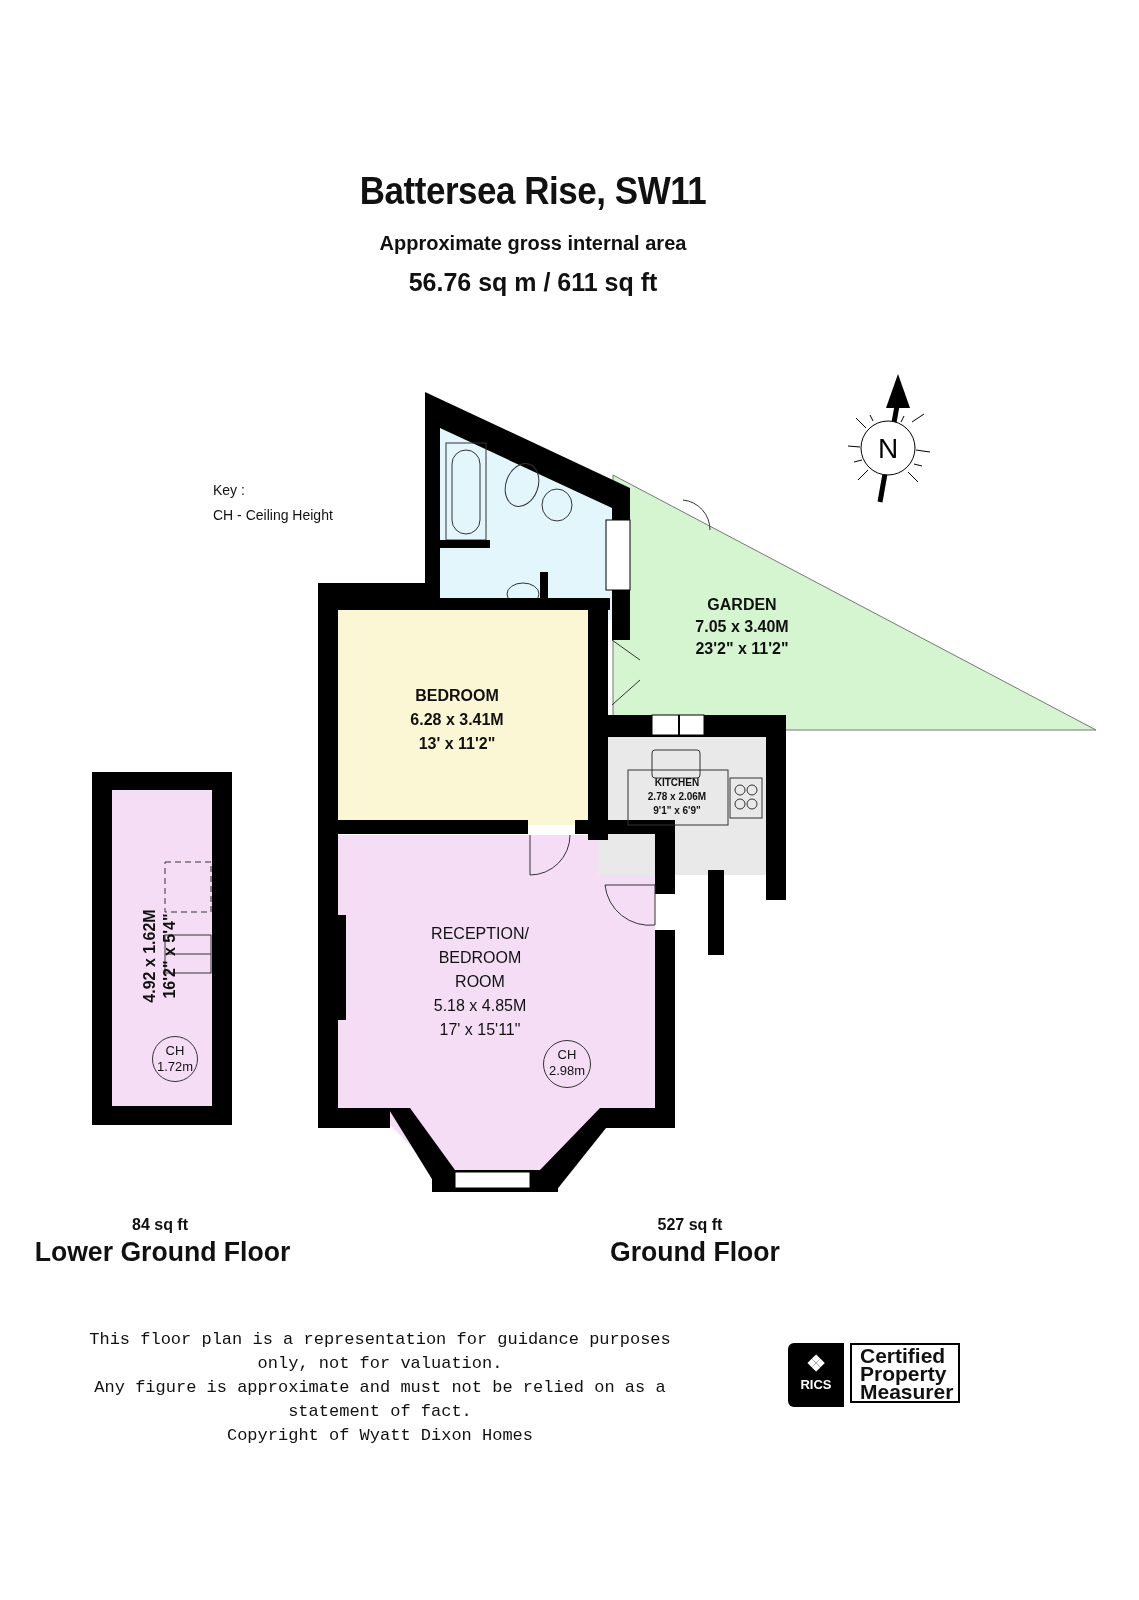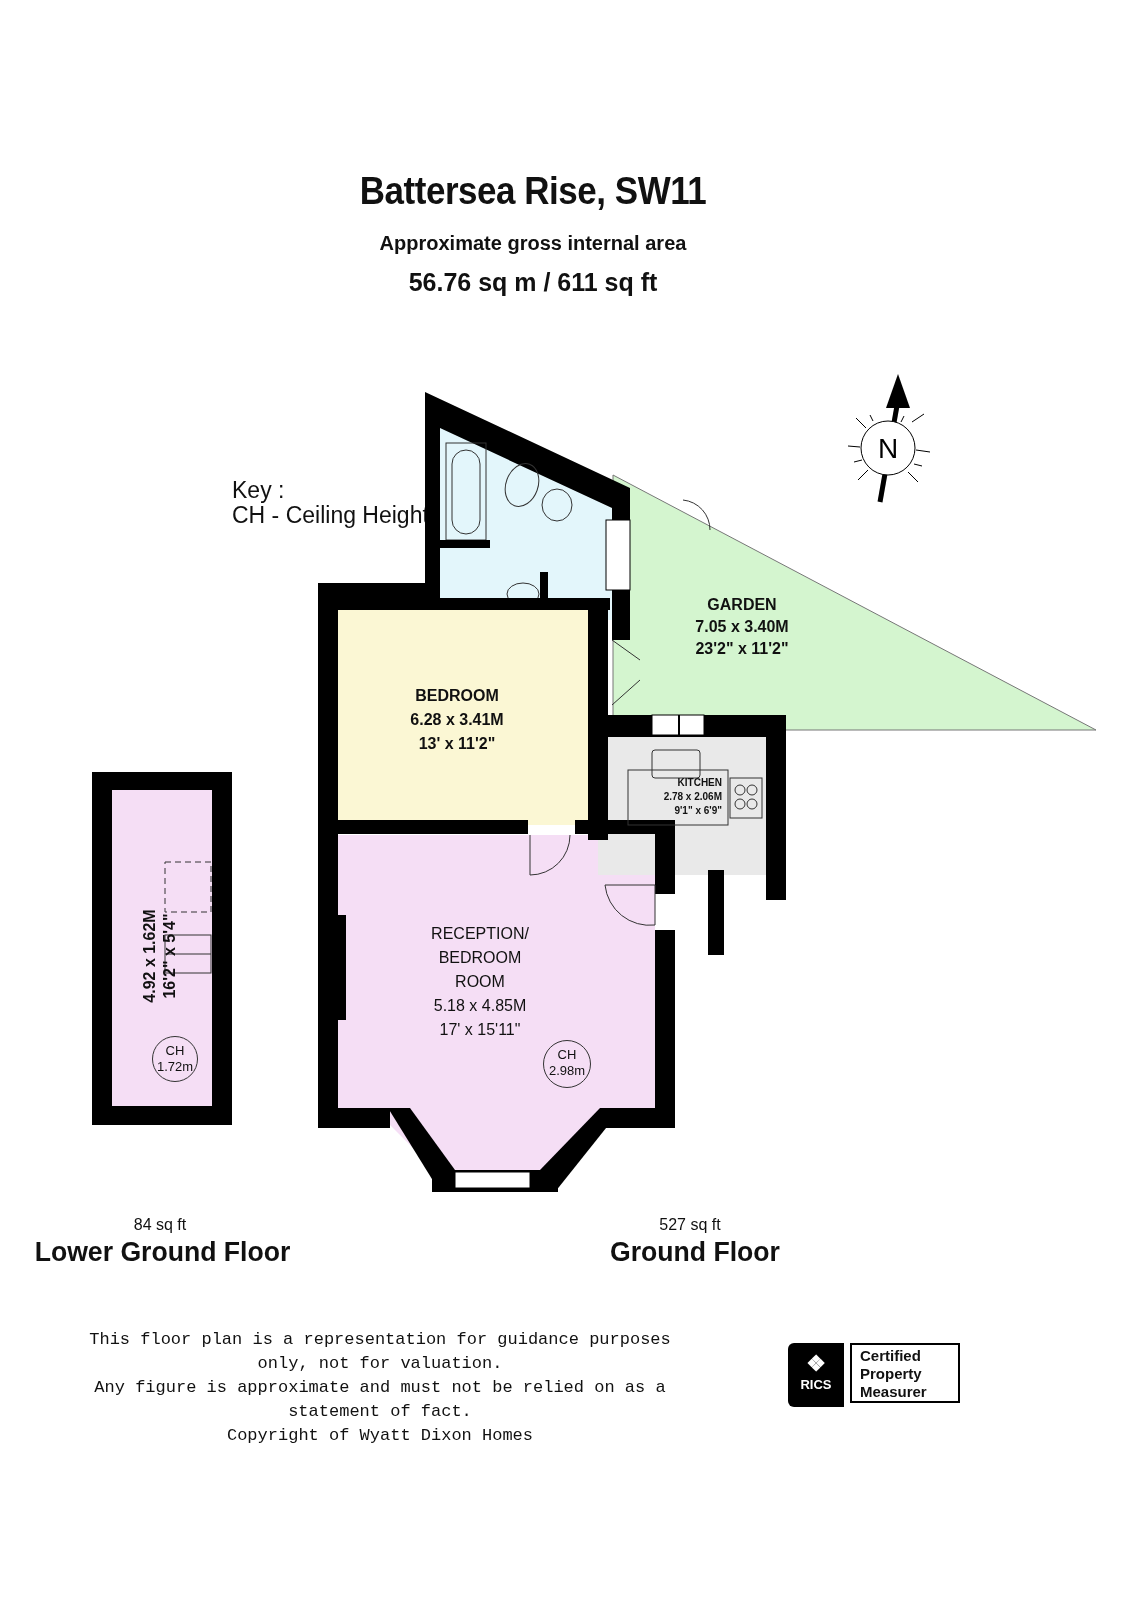--- a/index.html
+++ b/index.html
@@ -2,22 +2,22 @@
 <html><head>
 <meta charset="utf-8">
 <style>
   html, body { margin:0; padding:0; background:#ffffff; }
   body { width:1139px; height:1600px; position:relative; overflow:hidden;
          font-family:"Liberation Sans", sans-serif; color:#111; }
   .abs { position:absolute; }
   .title { left:0; width:1066px; top:170px; text-align:center; font-size:38px; font-weight:bold; letter-spacing:-0.5px; transform:scaleX(0.92); }
   .subtitle { left:0; width:1066px; top:232px; text-align:center; font-size:20px; font-weight:bold; }
   .area { left:0; width:1066px; top:268px; text-align:center; font-size:25px; font-weight:bold; }
-  .key { left:213px; top:478px; font-size:23px; line-height:25px;margin-left:19px; }
-  .floorsq { font-size:16px; font-weight:normal; text-align:center; }
+  .key { left:213px; top:478px; font-size:14px; line-height:25px; }
+  .floorsq { font-size:16px; font-weight:bold; text-align:center; }
   .floorname { font-size:28px; font-weight:bold; text-align:center; transform:scaleX(0.95); }
   .disclaimer { left:60px; width:640px; top:1328px; text-align:center; font-size:17px; line-height:24px;font-family:Liberation Mono, monospace; }
   svg text { font-family:"Liberation Sans", sans-serif; }
   .rics { left:788px; top:1343px; width:186px; height:64px; }
 </style>
 </head>
 <body>
 
 <div class="abs title">Battersea Rise, SW11</div>
 <div class="abs subtitle">Approximate gross internal area</div>
@@ -115,21 +115,21 @@
 <div class="abs" style="left:672px;top:594px;width:140px;text-align:center;font-size:16px;font-weight:bold;line-height:22px">
   <div>GARDEN</div>
   <div>7.05 x 3.40M</div>
   <div>23'2" x 11'2"</div>
 </div>
 <div class="abs" style="left:387px;top:684px;width:140px;text-align:center;font-size:16px;font-weight:bold;line-height:24px">
   <div>BEDROOM</div>
   <div>6.28 x 3.41M</div>
   <div>13' x 11'2"</div>
 </div>
-<div class="abs" style="left:632px;top:776px;width:90px;text-align:right;font-size:10px;font-weight:bold;line-height:14px">
+<div class="abs" style="left:632px;top:776px;width:90px;text-align:center;font-size:10px;font-weight:bold;line-height:14px">
   <div>KITCHEN</div>
   <div>2.78 x 2.06M</div>
   <div>9'1" x 6'9"</div>
 </div>
 <div class="abs" style="left:410px;top:922px;width:140px;text-align:center;font-size:16px;font-weight:normal;line-height:24px">
   <div>RECEPTION/</div>
   <div>BEDROOM</div>
   <div>ROOM</div>
   <div>5.18 x 4.85M</div>
   <div>17' x 15'11"</div>
@@ -156,18 +156,18 @@
   <div>This floor plan is a representation for guidance purposes only, not for valuation.</div>
   <div>Any figure is approximate and must not be relied on as a statement of fact.</div>
   <div>Copyright of Wyatt Dixon Homes</div>
 </div>
 
 <div class="abs rics" style="display:flex">
   <div style="width:56px;height:64px;background:#000;border-radius:6px 0 0 6px;color:#fff;text-align:center;font-size:13px;font-weight:bold;box-sizing:border-box;padding-top:8px">
     <div style="font-size:22px;line-height:26px">❖</div>
     <div>RICS</div>
   </div>
-  <div style="margin-left:6px;border:2px solid #000;width:110px;height:60px;box-sizing:border-box;padding:2px 8px;font-size:15px;font-weight:bold;line-height:18px">
+  <div style="margin-left:6px;border:2px solid #000;width:110px;height:60px;box-sizing:border-box;padding:2px 8px;font-size:21px;font-weight:bold;line-height:18px">
     <div>Certified</div>
     <div>Property</div>
     <div>Measurer</div>
   </div>
 </div>
 
 </body></html>

